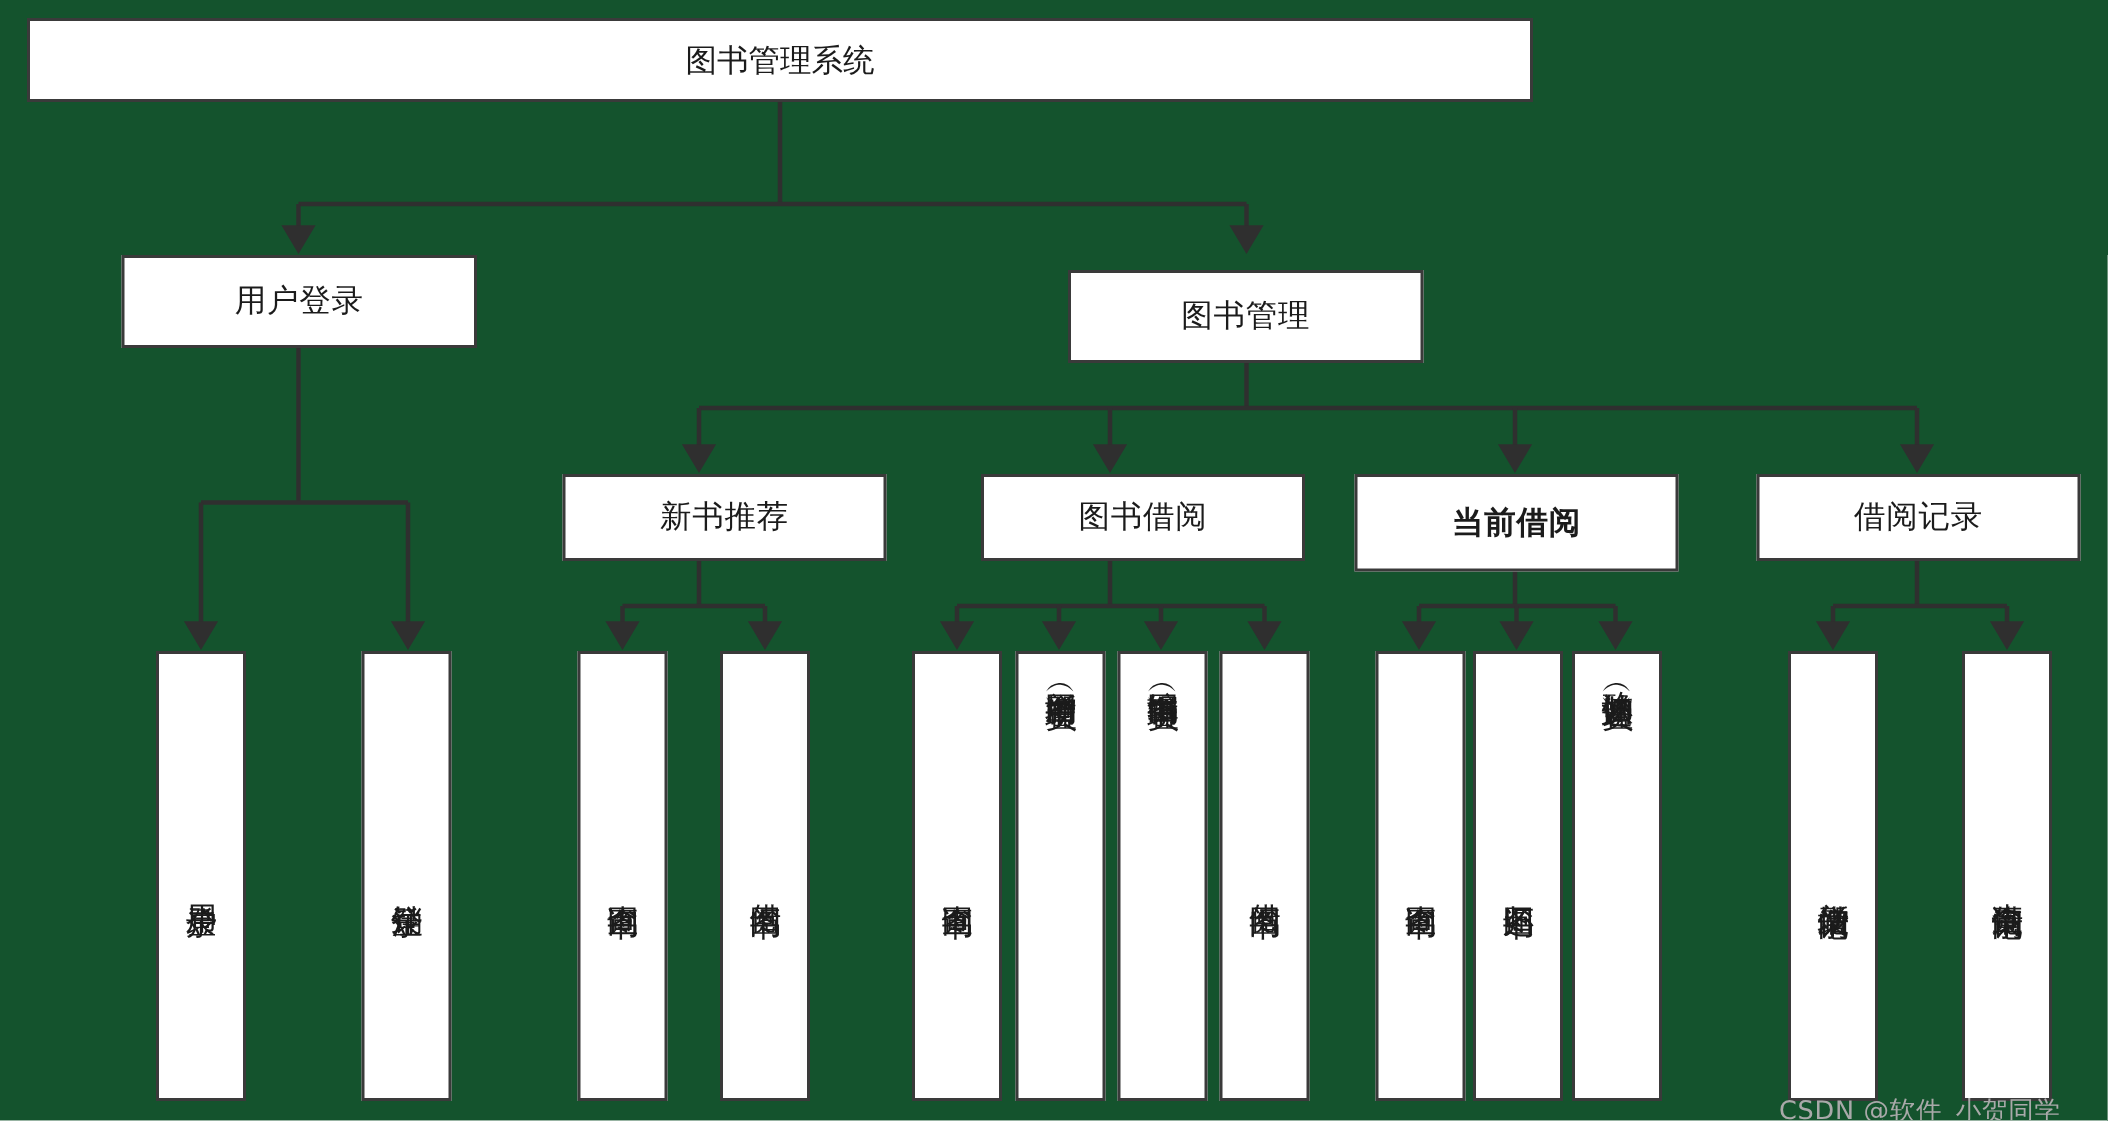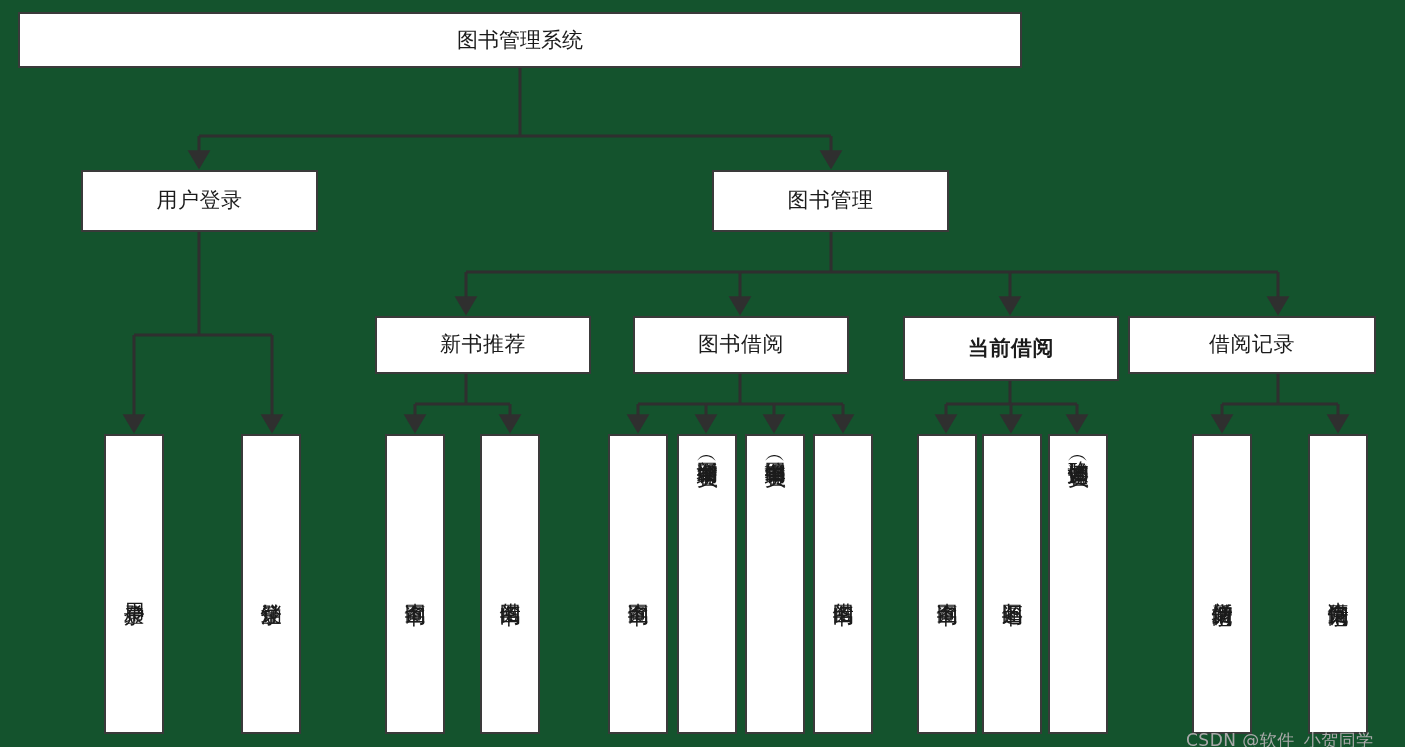--- a/index.html
+++ b/index.html
@@ -135,34 +135,34 @@
     </g>
   </svg>
 
   <div class="node root" style="left:18px; top:12px; width:1004px; height:56px;">
     <span>图书管理系统</span>
   </div>
 
   <div class="node horizontal" style="left:81px; top:170px; width:237px; height:62px;">
     <span>用户登录</span>
   </div>
-  <div class="node horizontal" style="left:712px; top:170px; width:237px; height:62px;">
+  <div class="node horizontal" style="left:712px; top:180px; width:237px; height:62px;">
     <span>图书管理</span>
   </div>
 
   <div class="node horizontal" style="left:362px; top:316px; width:216px; height:58px;margin-left:13px;">
     <span>新书推荐</span>
   </div>
-  <div class="node horizontal" style="left:633px; top:316px; width:216px; height:58px;">
+  <div class="node horizontal" style="left:654px; top:316px; width:216px; height:58px;">
     <span>图书借阅</span>
   </div>
   <div class="node horizontal" style="left:903px; top:316px; width:216px; height:65px;font-weight:bold;">
     <span>当前借阅</span>
   </div>
-  <div class="node horizontal" style="left:1128px; top:316px; width:248px; height:58px;">
+  <div class="node horizontal" style="left:1171px; top:316px; width:216px; height:58px;">
     <span>借阅记录</span>
   </div>
 
   <div class="node leaf" style="left:104px; top:434px; width:60px; height:300px;">
     <div class="leaf-inner">
       <span class="vtext">用户登录</span>
     </div>
   </div>
   <div class="node leaf" style="left:241px; top:434px; width:60px; height:300px;">
     <div class="leaf-inner">

